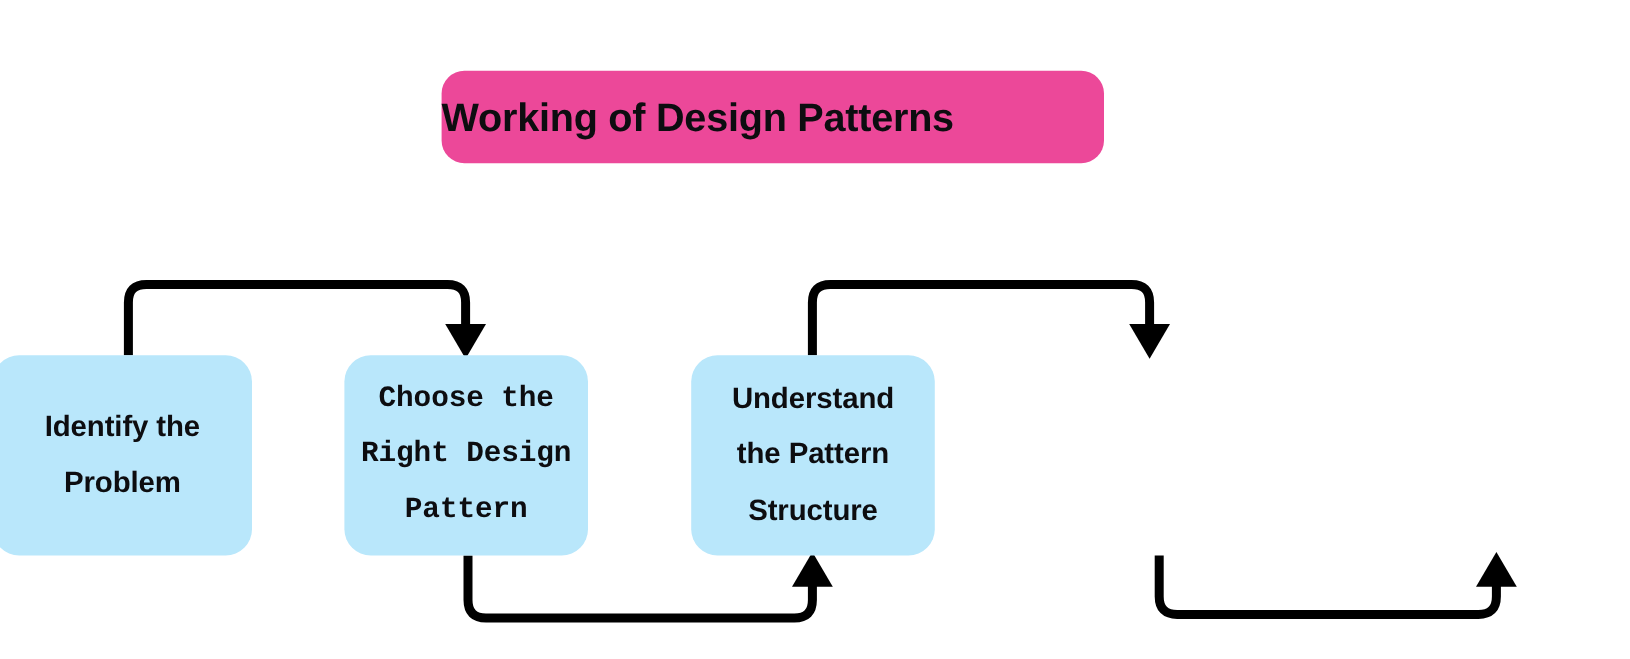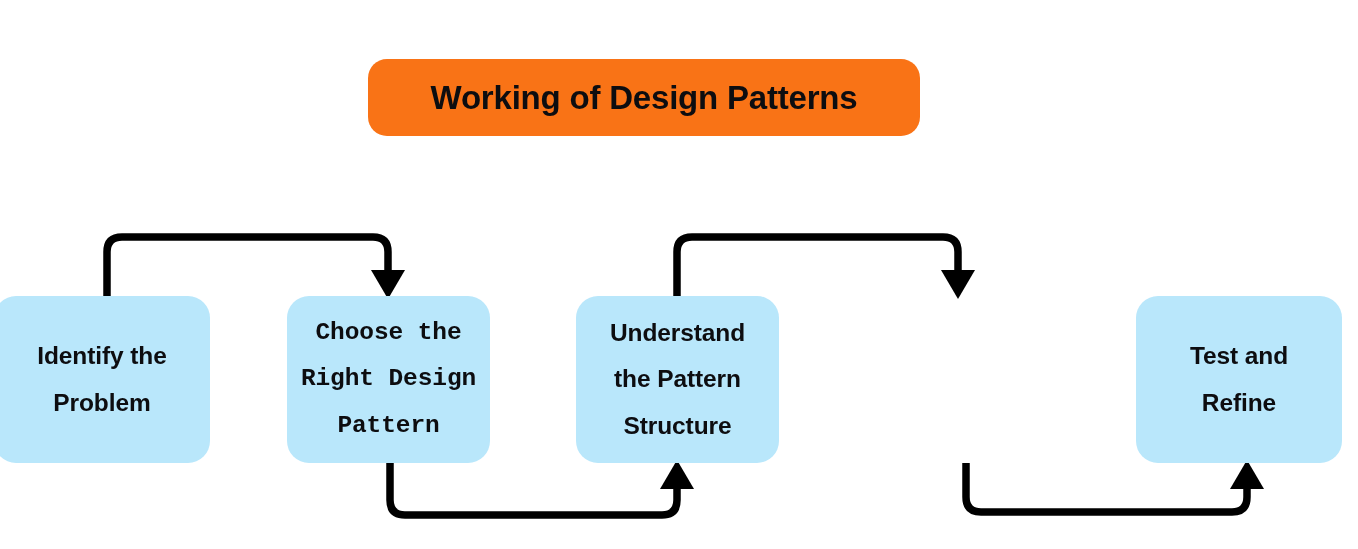--- a/index.html
+++ b/index.html
@@ -23,25 +23,25 @@
     height: 549px;
   }
 
   
   .title-box {
     position: absolute;
     left: 368px;
     top: 59px;
     width: 552px;
     height: 77px;
-    background: #f97316;
+    background: #ec4899;
     border-radius: 19px;
     display: flex;
     align-items: center;
-    justify-content: center;
+    justify-content: flex-start;
   }
   .title-text {
     font-size: 33px;
     font-weight: bold;
     color: #0d0d10;
     letter-spacing: -0.2px;
     white-space: nowrap;
   }
 
   
@@ -125,17 +125,14 @@
 
   <div class="step-box step-0">
     <span class="step-label">Identify the<br>Problem</span>
   </div>
   <div class="step-box step-1">
     <span class="step-label">Choose the<br>Right Design<br>Pattern</span>
   </div>
   <div class="step-box step-2">
     <span class="step-label">Understand<br>the Pattern<br>Structure</span>
   </div>
-  <div class="step-box step-4">
-    <span class="step-label">Test and<br>Refine</span>
-  </div>
 
 </div>
 
 </body></html>

